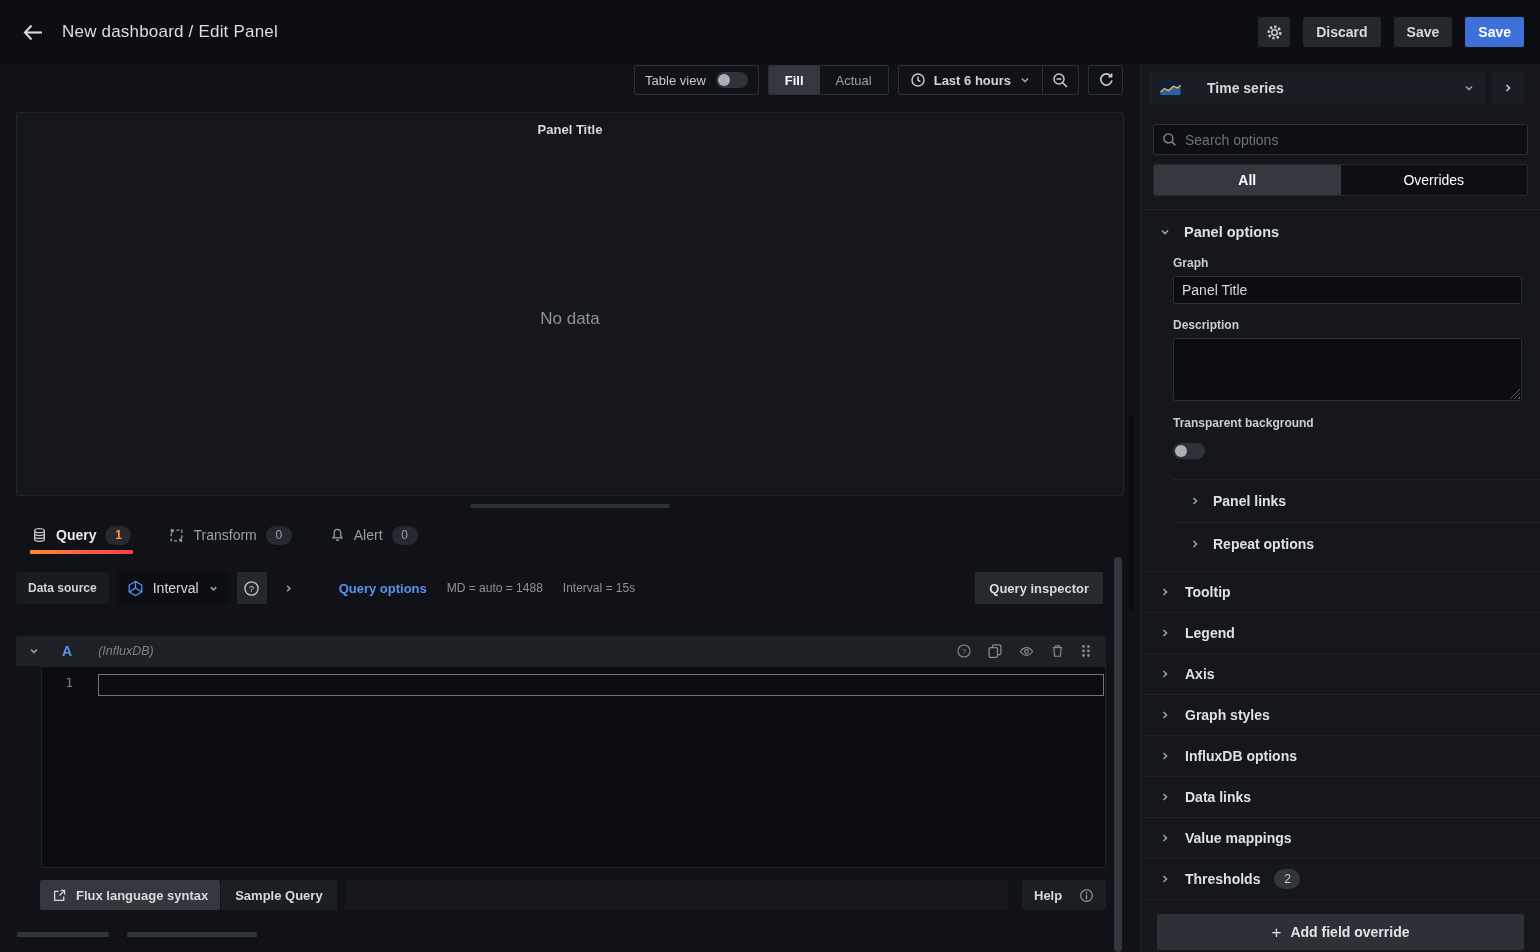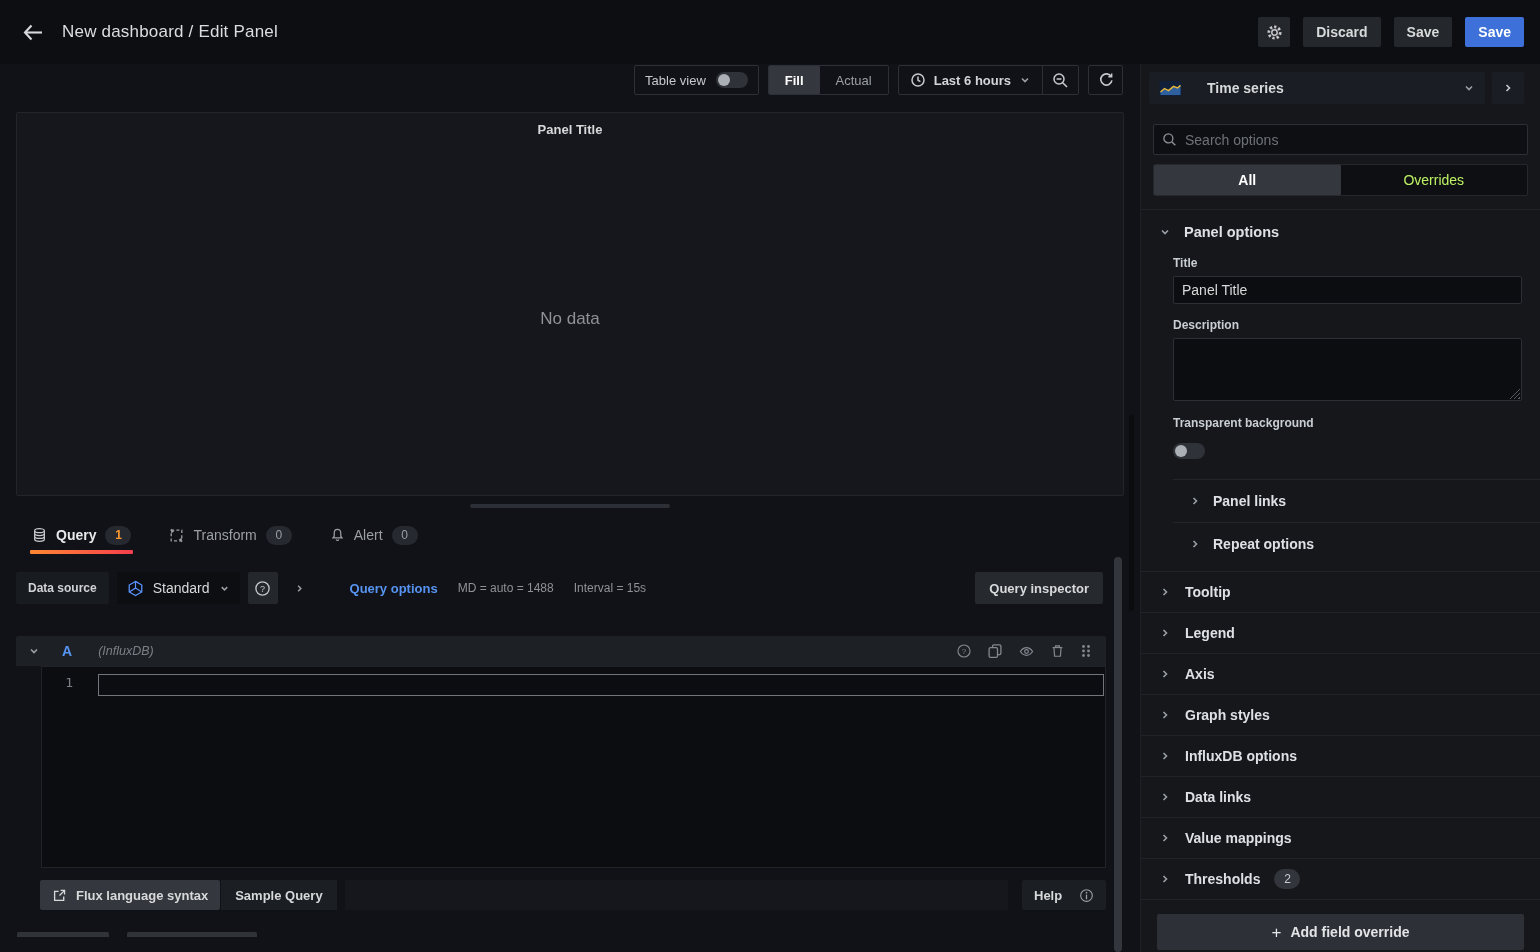--- a/index.html
+++ b/index.html
@@ -111,21 +111,21 @@
   .viz-picker .viz-name { flex:1; font-size:14px; font-weight:600; color:#d8d9da; }
   .collapse-btn { width:32px; height:32px; background:#1a1d23; border-radius:2px; display:flex; align-items:center; justify-content:center; cursor:pointer; }
 
   .search-box { margin:12px 12px 0; height:31px; border:1px solid #2c3036; background:#0d0f13; border-radius:2px;
                 display:flex; align-items:center; gap:8px; padding:0 8px; }
   .search-box input { flex:1; background:transparent; border:none; outline:none; color:#d8d9da;
                       font-size:14px; font-family:Liberation Sans, sans-serif; }
   .search-box input::placeholder { color:#6e7278; }
 
   .radio-group { margin:9px 12px 0; height:32px; background:#0d0f13; border:1px solid #25282d; border-radius:2px; display:flex; }
-  .radio-half { flex:1; display:flex; align-items:center; justify-content:center; font-size:14px; color:#bef264; cursor:pointer; }
+  .radio-half { flex:1; display:flex; align-items:center; justify-content:center; font-size:14px; color:#ffffff; cursor:pointer; }
   .radio-half.selected { background:#34373e; color:#fff; font-weight:600; border-radius:1px; }
 
   .opts { margin-top:13px; border-top:1px solid #1f2227; }
   .sec-head { display:flex; align-items:center; gap:13px; padding:14px 0 2px 18px; }
   .sec-head .sec-label { font-size:14.5px; font-weight:700; color:#dde0e4; }
   .fields { margin:0 18px 0 32px; }
   .f-label { margin:14px 0 6px; font-size:12px; font-weight:700; color:#c9ced3; }
   .text-input { width:100%; height:28px; background:#0b0d10; border:1px solid #2c3036; border-radius:2px;
                 color:#d8d9da; font-size:14px; padding:0 8px; font-family:"Liberation Sans", sans-serif; outline:none; }
   .textarea { position:relative; width:100%; height:63px; background:#0b0d10; border:1px solid #2c3036; border-radius:2px; cursor:text; }
@@ -268,21 +268,21 @@
 
     <div class="query-bar">
       <div class="ds-label">Data source</div>
       <div class="ds-select">
         <span>
           <svg width="17" height="17" viewBox="0 0 16 16">
               <path d="M8 1.3 L13.9 4.7 V11.3 L8 14.7 L2.1 11.3 V4.7 Z" fill="none" stroke="#5b93ff" stroke-width="1.2"></path>
               <path d="M8 1.3 L8 7.6 L2.1 11.3 M8 7.6 L13.9 11.3" fill="none" stroke="#5b93ff" stroke-width="1.1"></path>
             </svg>
         </span>
-        <span class="ds-name">Standard</span>
+        <span class="ds-name">Interval</span>
         <span>
           <svg width="11" height="11" viewBox="0 0 12 12">
               <polyline points="3,4.5 6,7.5 9,4.5" fill="none" stroke="#9aa0a6" stroke-width="1.6"></polyline>
             </svg>
         </span>
       </div>
       <div class="mini-btn">
         <span>
           <svg width="17" height="17" viewBox="0 0 17 17">
               <circle cx="8.5" cy="8.5" r="6.6" fill="none" stroke="#c7c8cc" stroke-width="1.3"></circle>
@@ -437,21 +437,21 @@
       <div class="sec-head">
         <span>
           <svg width="12" height="12" viewBox="0 0 12 12">
               <polyline points="3,4.5 6,7.5 9,4.5" fill="none" stroke="#9aa0a6" stroke-width="1.6"></polyline>
             </svg>
         </span>
         <span class="sec-label">Panel options</span>
       </div>
 
       <div class="fields">
-        <div class="f-label">Title</div>
+        <div class="f-label">Graph</div>
         <input class="text-input" type="text" value="Panel Title" style="">
         <div class="f-label">Description</div>
         <div class="textarea"></div>
         <div class="f-label tgl-label-gap">Transparent background</div>
         <span class="toggle standalone" style="display:inline-block"><span class="knob"></span></span>
         <div style="height:17px"></div>
       </div>
 
       <div class="sub-divider"></div>
       <div class="sub-row">

